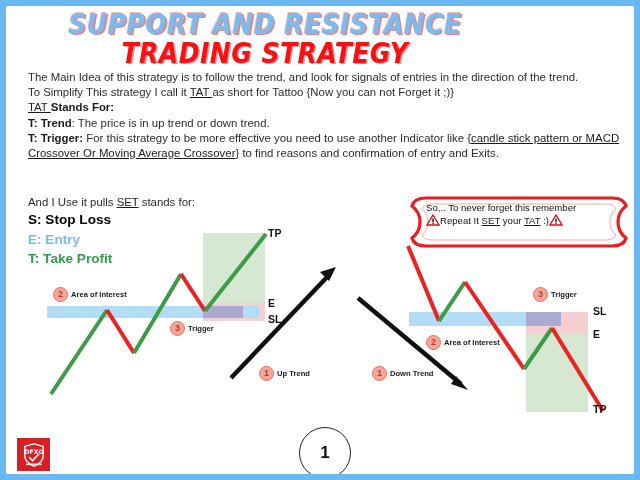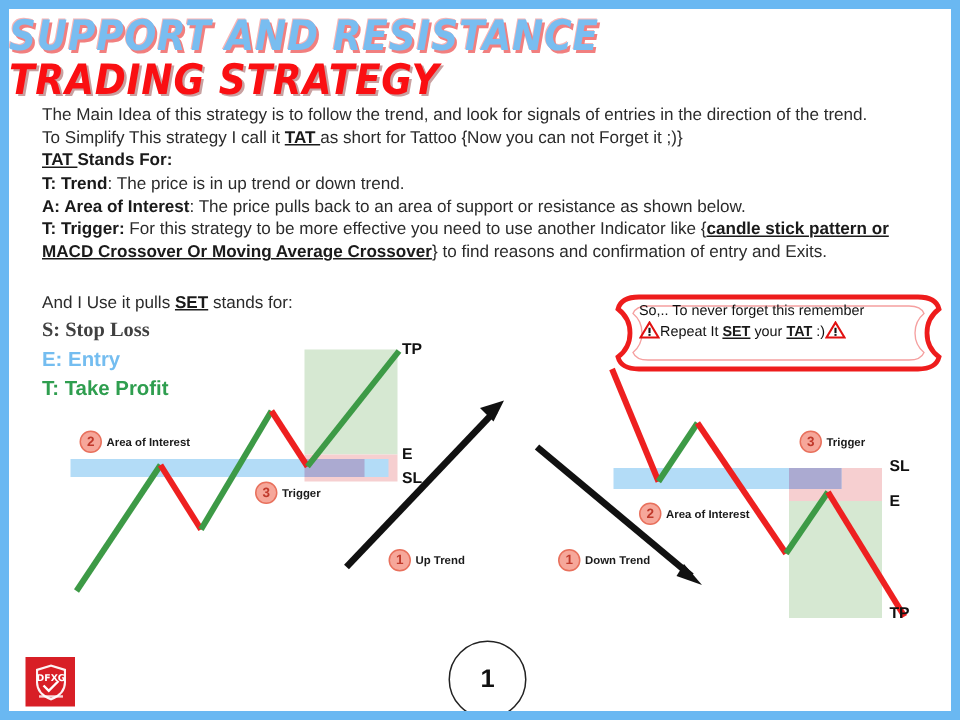--- a/index.html
+++ b/index.html
@@ -2,42 +2,42 @@
 <html><head>
 <meta charset="utf-8">
 <style>
   html,body{margin:0;padding:0;background:#fff;}
   body{width:640px;height:480px;overflow:hidden;font-family:"Liberation Sans",sans-serif;}
   .page{position:relative;width:640px;height:480px;box-sizing:border-box;
         border:6px solid #6ab8f2;background:#fff;}
   .inner{position:relative;width:628px;height:468px;overflow:hidden;}
 
   
-  .title-wrap{position:absolute;left:0;top:4px;width:518px;text-align:left;}
+  .title-wrap{position:absolute;left:0;top:4px;width:518px;text-align:center;}
   .title1{font-family:"DejaVu Sans",sans-serif;font-style:italic;font-weight:bold;
           font-size:25px;letter-spacing:0.5px;color:#79bdf0;
           text-shadow:1.6px 1.6px 0 #f17f7f, -0.6px -0.6px 0 #f9b5b5;
           transform:scaleY(1.12);transform-origin:center top;line-height:1.05;}
   .title2{font-family:"DejaVu Sans",sans-serif;font-style:italic;font-weight:bold;
           font-size:25px;letter-spacing:0.5px;color:#fa0f12;
           text-shadow:1.6px 1.6px 0 #c9a0a0;
           transform:scaleY(1.12);transform-origin:center top;line-height:1.05;margin-top:3px;}
 
   
   .body-text{position:absolute;left:22px;top:64px;width:600px;
              font-size:11.4px;color:#2b2b2b;line-height:15.2px;}
   .body-text p{margin:0;}
   .b{font-weight:bold;color:#1a1a1a;}
-  .bu{font-weight:bold;text-decoration:underline;color:#1a1a1a;}
+  .bu{font-weight:normal;text-decoration:underline;color:#1a1a1a;}
 
   
   .set-block{position:absolute;left:22px;top:189px;font-size:11.4px;color:#2b2b2b;}
   .set-line{margin:0;line-height:15px;}
   .set-item{font-weight:bold;font-size:13.6px;line-height:19.5px;margin:0;}
-  .s-red{color:#404040;font-family:Liberation Serif, serif;}
+  .s-red{color:#000000;}
   .s-blue{color:#74bdf0;}
   .s-green{color:#2f9e4f;}
 
   
   .callout{position:absolute;left:404px;top:190px;width:218px;height:52px;}
   .callout .ribbon{position:absolute;inset:0;}
   .callout .ctext{position:absolute;left:16px;top:5px;width:188px;
                   font-size:9.6px;line-height:13.4px;color:#111;}
   .warn{display:inline-block;vertical-align:-2px;}
 
@@ -69,21 +69,20 @@
     <div class="title-wrap">
       <div class="title1">SUPPORT AND RESISTANCE</div>
       <div class="title2">TRADING  STRATEGY</div>
     </div>
 
     <div class="body-text">
       <p>The Main Idea of this strategy is to follow the trend, and look for signals of entries in the direction of the trend.</p>
       <p><span>To Simplify This strategy I call it </span><span class="bu">TAT </span><span>  as short for Tattoo {Now you can not Forget it  ;)}</span></p>
       <p><span class="bu">TAT </span><span class="b">Stands For:</span></p>
       <p><span class="b">T: Trend</span><span>: The price is in up trend or down trend.</span></p>
-      <p><span class="b">A: Area of Interest</span><span>:  The price pulls back to an area of support or resistance as shown below.</span></p>
       <p><span class="b">T: Trigger:</span><span> For this strategy to be more effective you need to use another Indicator like {</span><span class="bu">candle stick pattern or MACD Crossover Or Moving Average Crossover</span><span>} to find reasons and confirmation of entry and Exits.</span></p>
     </div>
 
     <div class="set-block">
       <p class="set-line"><span>And I Use it pulls </span><span class="bu">SET</span><span> stands for:</span></p>
       <p class="set-item s-red">S: Stop Loss</p>
       <p class="set-item s-blue">E: Entry</p>
       <p class="set-item s-green">T: Take Profit</p>
     </div>
 

